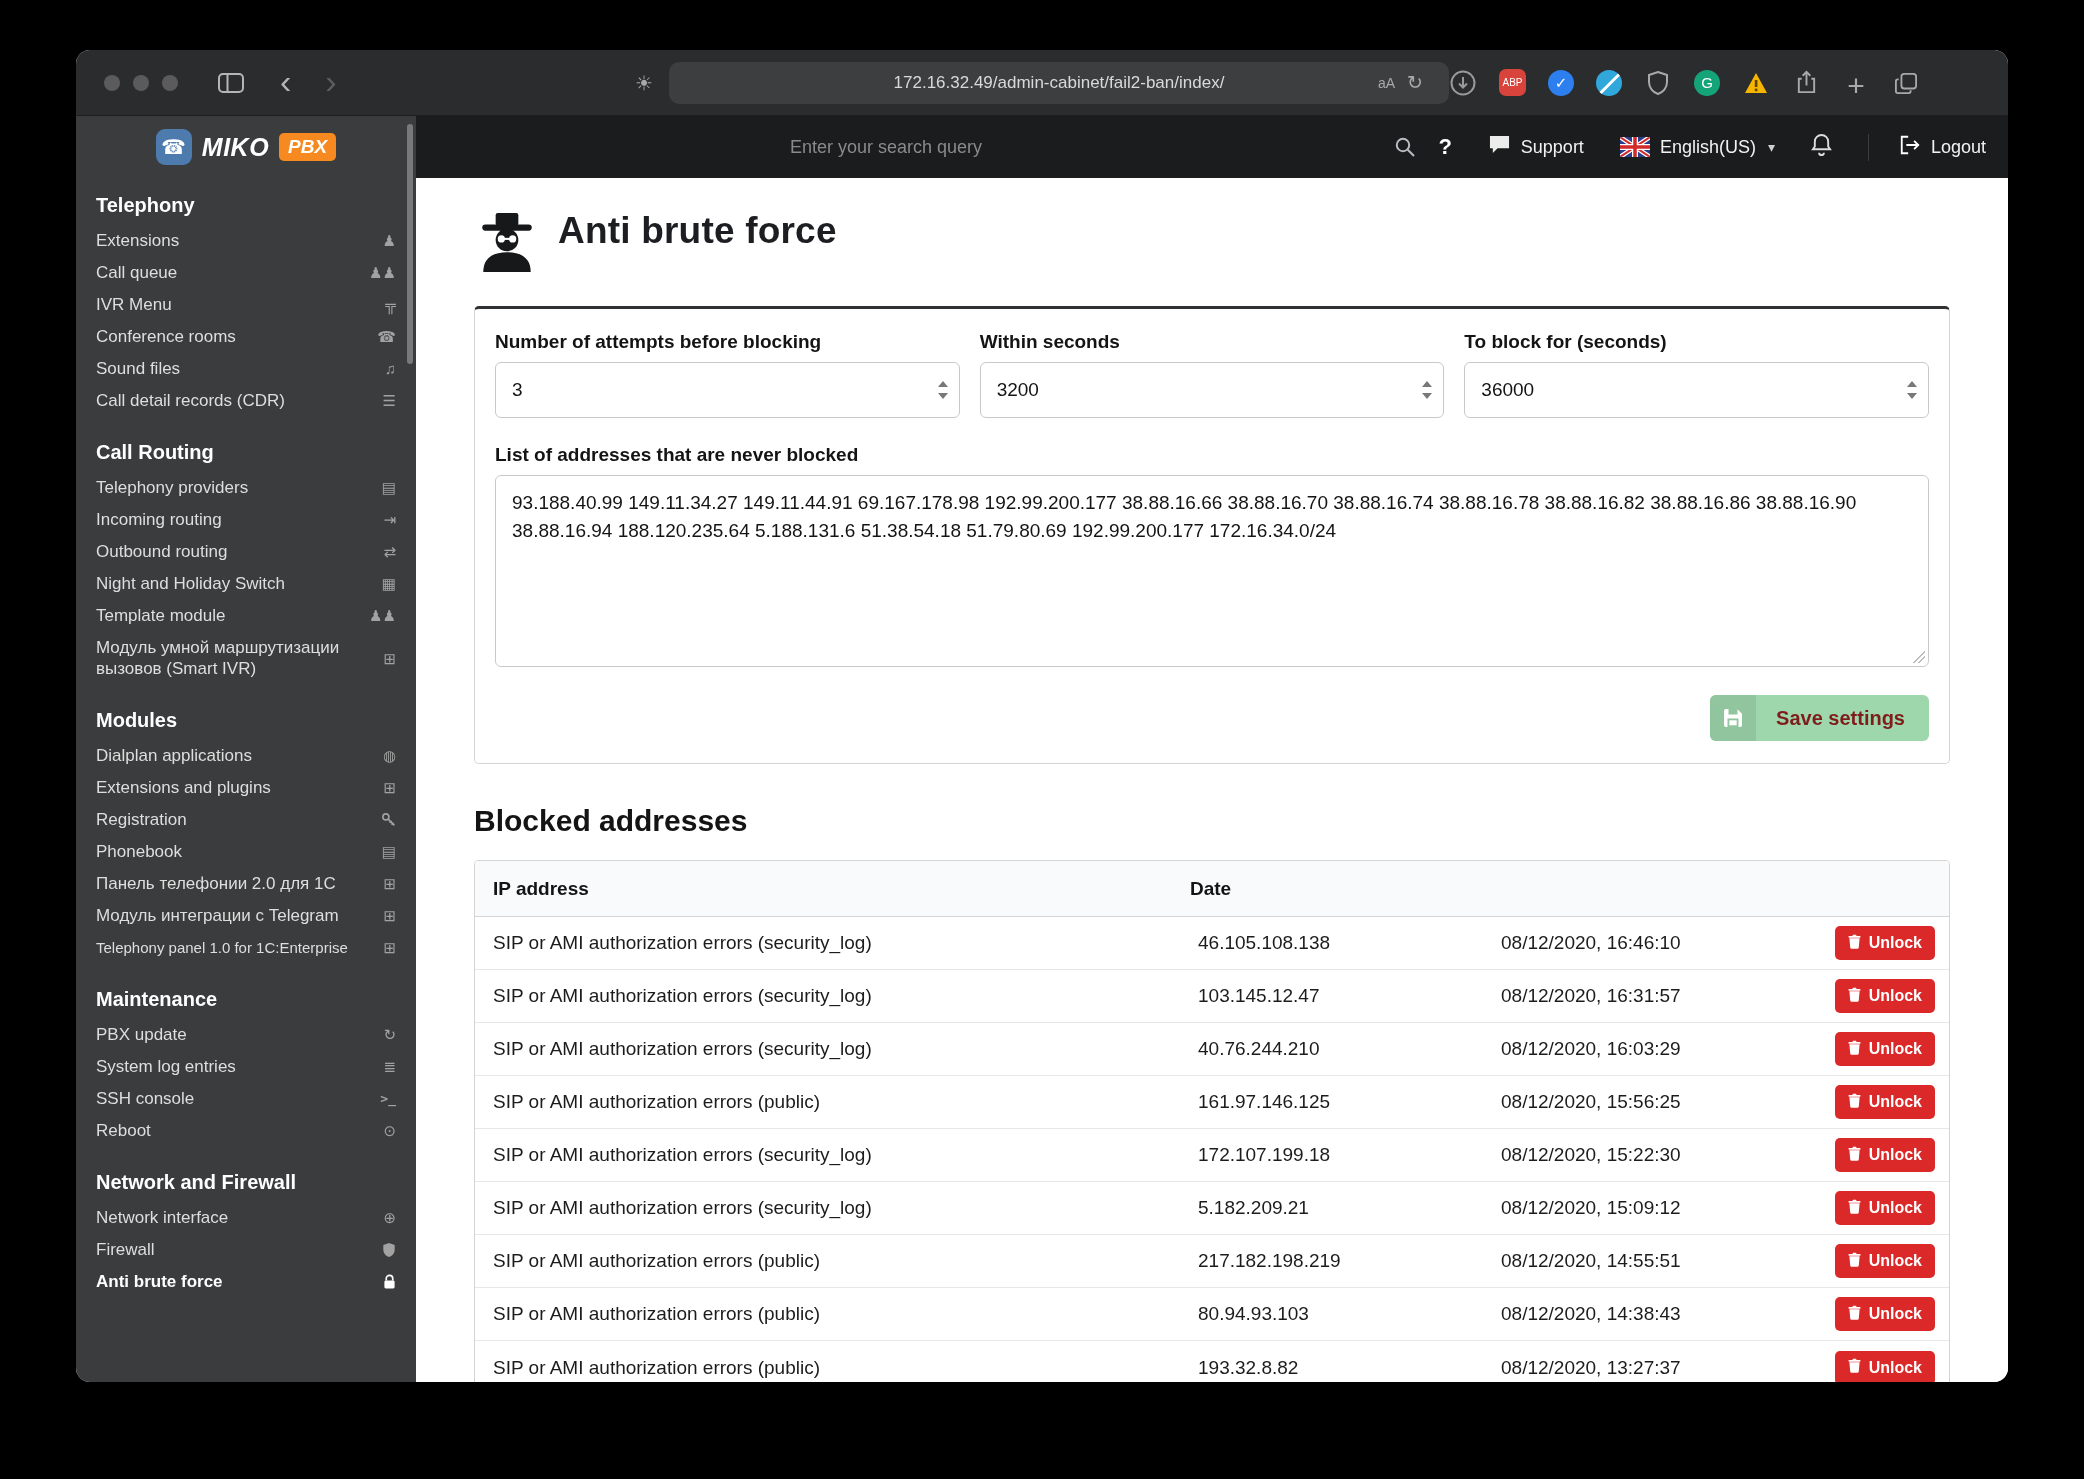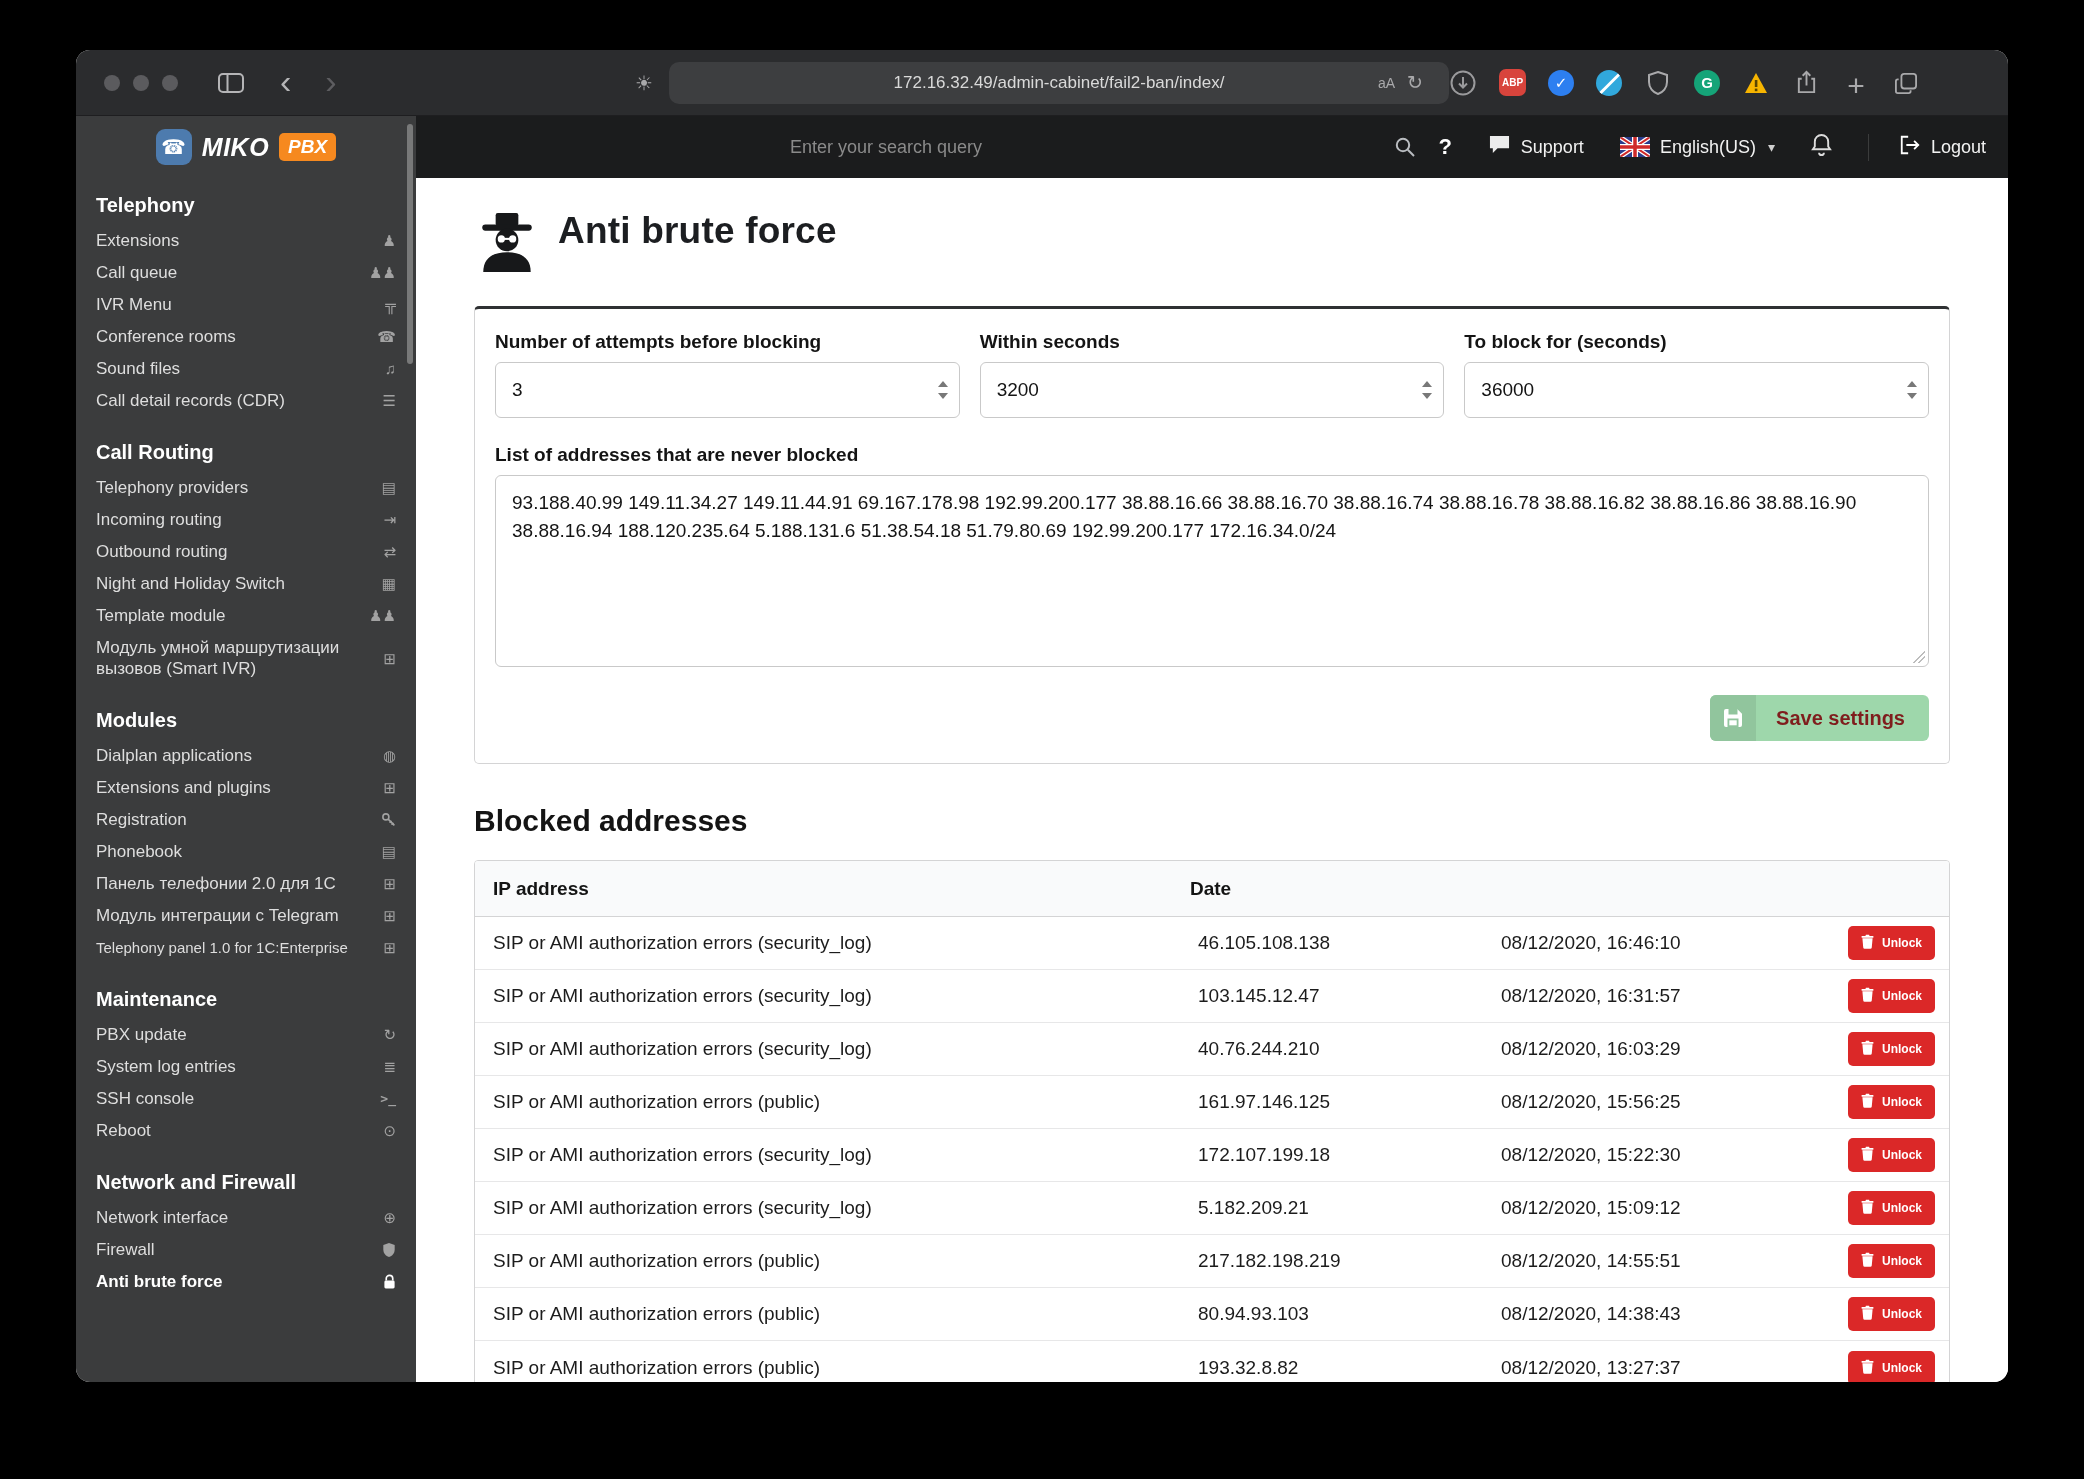--- a/index.html
+++ b/index.html
@@ -23,21 +23,21 @@
   .sun { color:#a9a9ab; font-size:20px; }
   .url-pill { width:780px; height:42px; background:#3d3e40; border-radius:10px; position:relative;
               display:flex; align-items:center; justify-content:center; }
   .url-text { color:#d9d9d9; font-size:17px; }
   .pill-right { position:absolute; right:26px; display:flex; align-items:center; gap:12px;
                 color:#a9a9ab; }
   .aa { font-size:14px; } .reload { font-size:19px; }
   .chrome-right { margin-left:auto; display:flex; align-items:center; gap:22px; padding-right:88px; }
   .cicon { width:28px; height:28px; display:grid; place-items:center; }
   .badge { width:26px; height:26px; border-radius:50%; display:grid; place-items:center;
-           color:#fff; font-weight:bold; }
+           color:#fff; font-weight:normal; }
   .abp { background:#d8443c; border-radius:7px; font-size:10px; width:27px; height:27px; }
   .extcheck { background:#2d7ff0; font-size:15px; }
   .noscript { background:#31a8dc; position:relative; overflow:hidden; }
   .noscript::after { content:""; position:absolute; left:-2px; top:12px; width:32px; height:3px;
                      background:#fff; transform:rotate(-45deg); }
   .gram { background:#15a478; font-size:15px; }
   .plus { color:#a9a9ab; font-size:30px; font-weight:300; }
 
   
   .page { display:flex; height:1266px; }
@@ -114,21 +114,21 @@
   .blocked-title { margin:40px 0 0 0; font-size:30px; font-weight:bold; color:#141414; }
   .table { margin-top:22px; border:1px solid #d4d4d5; border-radius:4px; overflow:hidden; }
   .thead, .trow { display:grid; grid-template-columns:697px 295px 1fr 170px; align-items:center; }
   .thead { height:56px; background:#f9fafb; font-weight:bold; font-size:19px; color:#141414;
            border-bottom:1px solid #d4d4d5; }
   .trow { height:53px; font-size:19px; color:#1c1c1c; border-bottom:1px solid #e7e7e8;gap:8px; }
   .trow:last-child { border-bottom:none; }
   .cell { padding-left:18px; }
   .unlock-cell { display:flex; justify-content:flex-end; padding-right:14px; }
   .unlock-btn { display:inline-flex; align-items:center; gap:8px; background:#db2828; color:#fff;
-                border:none; border-radius:5px; height:34px; padding:0 13px; font-size:12px;
+                border:none; border-radius:5px; height:34px; padding:0 13px; font-size:16px;
                 font-weight:bold; font-family:inherit; cursor:pointer; }
 </style>
 </head>
 <body>
 
 <div class="window">
 
   <div class="chrome">
     <div class="lights">
       <span class="tl"></span>

